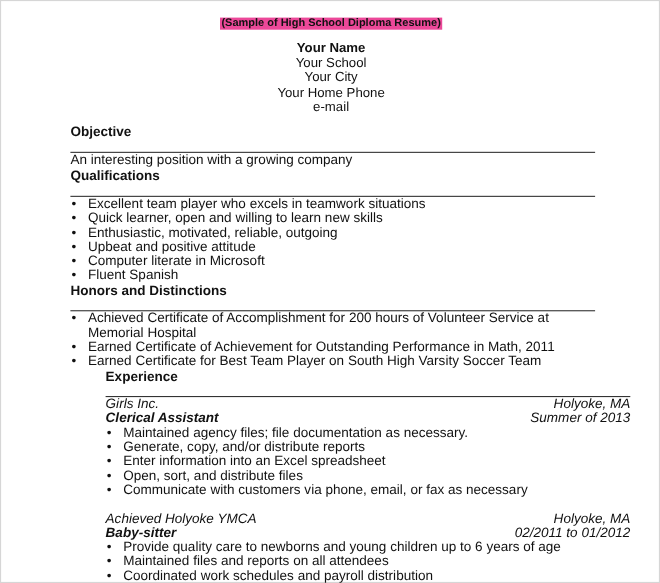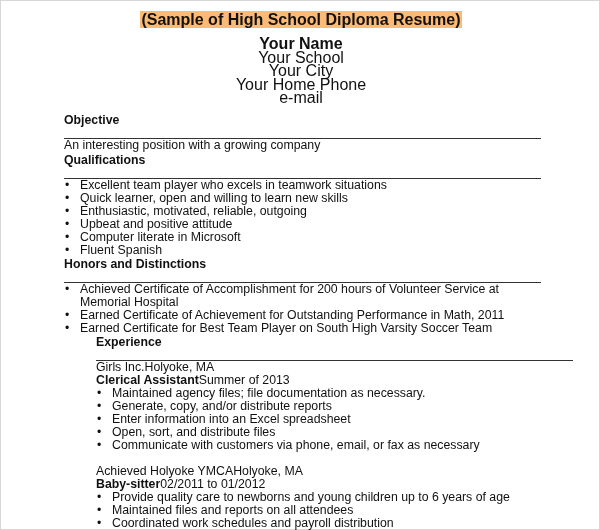--- a/index.html
+++ b/index.html
@@ -1,31 +1,31 @@
 <!DOCTYPE html>
 <html><head>
 <meta charset="utf-8">
 <style>
   html, body { margin: 0; padding: 0; background: #ffffff; }
   body { width: 600px; height: 530px; overflow: hidden; position: relative;
          font-family: "Liberation Sans", sans-serif; color: #111; }
   .page { position: absolute; left: 0; top: 0; width: 598px; height: 528px;
           border: 1px solid #d6d6d6; background: #fff; }
   .title-wrap { position: absolute; top: 10px; left: 0; width: 600px; text-align: center; }
-  .title { background: #fdba74; font-weight: bold; font-size: 16px; padding: 0 1px; margin-top: 28px; }
+  .title { background: #ec4899; font-weight: bold; font-size: 10px; padding: 0 1px; margin-top: 28px; }
   .contact { position: absolute; top: 36px; left: 0; width: 600px; text-align: center;
-             font-size: 16px; line-height: 13.5px; }
+             font-size: 12px; line-height: 13.5px; }
   .contact .name { font-weight: bold; }
   .section { position: absolute; left: 63px; width: 477px; font-size: 12.3px; }
   .heading { font-weight: bold; line-height: 14px; border-bottom: 1px solid #333; padding-bottom: 11px; }
   .line { line-height: 13px; }
   ul { list-style: none; margin: 0; padding: 0; }
   li { position: relative; padding-left: 16px; line-height: 13px; }
   li .bullet { position: absolute; left: 1px; top: 0; }
-  .row { display: flex; line-height: 13px; }
+  .row { display: flex; justify-content: space-between; line-height: 13px; font-style: italic; }
   .bold { font-weight: bold; }
 </style>
 </head>
 <body>
 
 <div class="page">
 
   <div class="title-wrap">
     <span class="title">(Sample of High School Diploma Resume)</span>
   </div>

